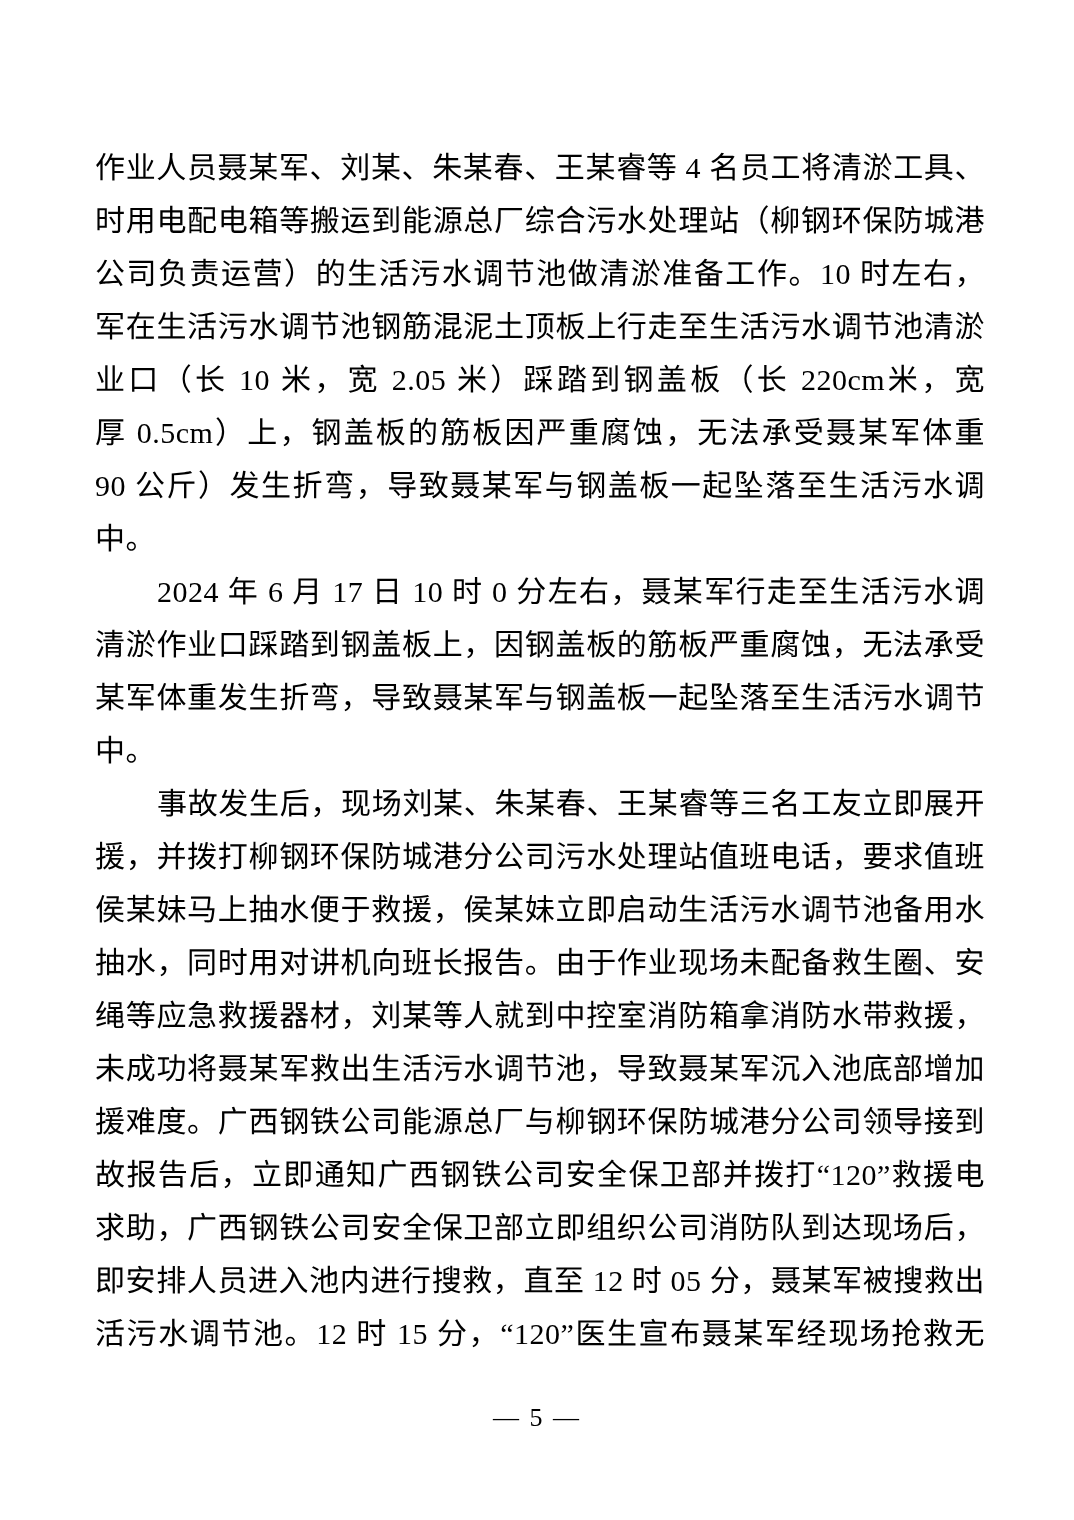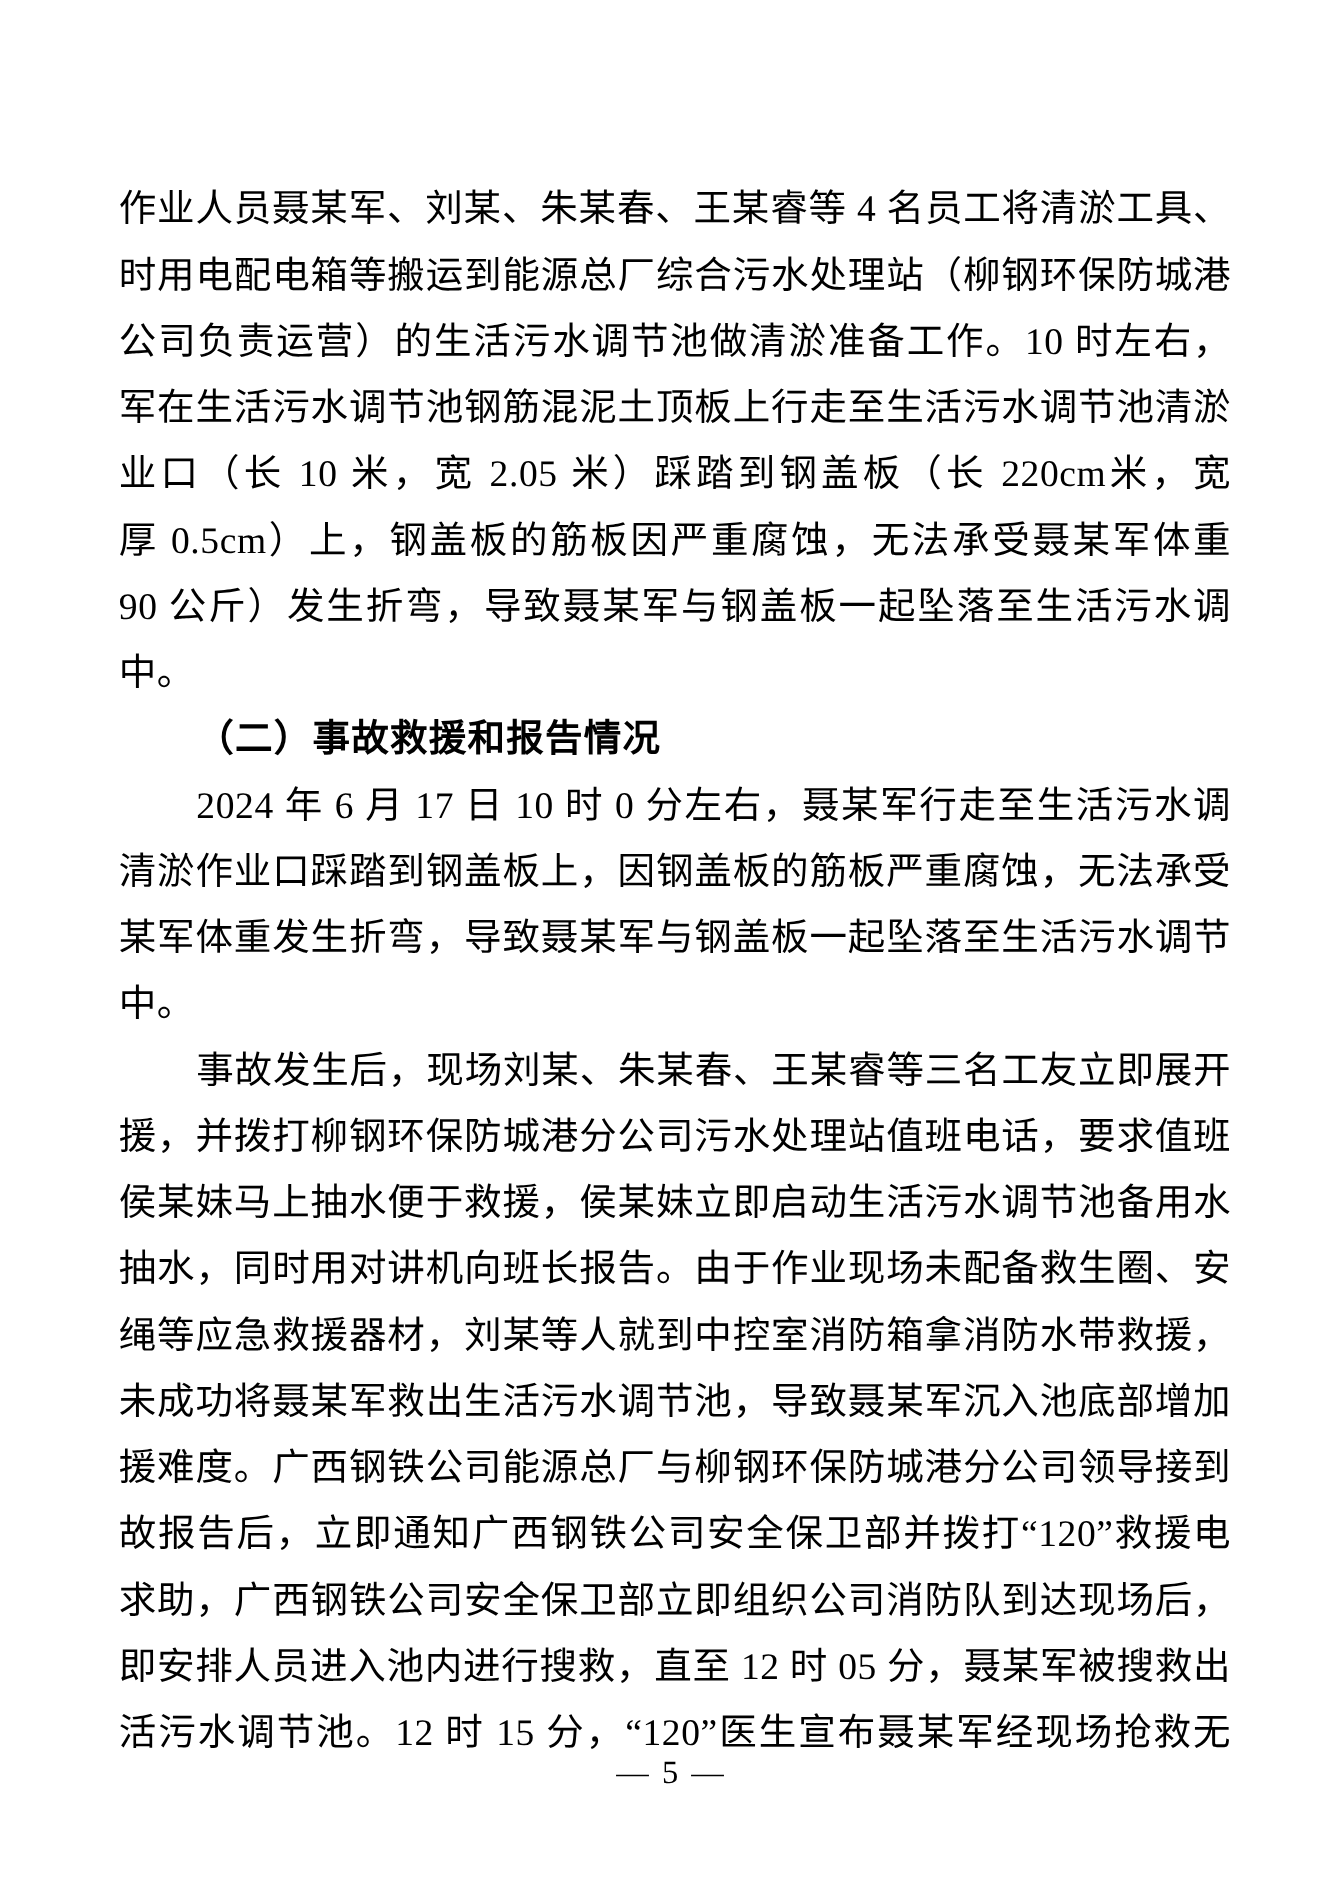--- a/index.html
+++ b/index.html
@@ -62,21 +62,20 @@
 <div class="page">
   <div class="doc-body">
       <div class="line">作业人员聂某军、刘某、朱某春、王某睿等 4 名员工将清淤工具、临</div>
       <div class="line">时用电配电箱等搬运到能源总厂综合污水处理站（柳钢环保防城港分</div>
       <div class="line">公司负责运营）的生活污水调节池做清淤准备工作。10 时左右，聂某</div>
       <div class="line">军在生活污水调节池钢筋混泥土顶板上行走至生活污水调节池清淤作</div>
       <div class="line">业口（长 10 米，宽 2.05 米）踩踏到钢盖板（长 220cm米，宽 80cm，</div>
       <div class="line">厚 0.5cm）上，钢盖板的筋板因严重腐蚀，无法承受聂某军体重（约</div>
       <div class="line">90 公斤）发生折弯，导致聂某军与钢盖板一起坠落至生活污水调节池</div>
       <div class="line lastline">中。</div>
-      <div class="line heading">（二）事故救援和报告情况</div>
       <div class="line indent">2024 年 6 月 17 日 10 时 0 分左右，聂某军行走至生活污水调节池</div>
       <div class="line">清淤作业口踩踏到钢盖板上，因钢盖板的筋板严重腐蚀，无法承受聂</div>
       <div class="line">某军体重发生折弯，导致聂某军与钢盖板一起坠落至生活污水调节池</div>
       <div class="line lastline">中。</div>
       <div class="line indent">事故发生后，现场刘某、朱某春、王某睿等三名工友立即展开救</div>
       <div class="line">援，并拨打柳钢环保防城港分公司污水处理站值班电话，要求值班员</div>
       <div class="line">侯某妹马上抽水便于救援，侯某妹立即启动生活污水调节池备用水泵</div>
       <div class="line">抽水，同时用对讲机向班长报告。由于作业现场未配备救生圈、安全</div>
       <div class="line">绳等应急救援器材，刘某等人就到中控室消防箱拿消防水带救援，但</div>
       <div class="line">未成功将聂某军救出生活污水调节池，导致聂某军沉入池底部增加救</div>

